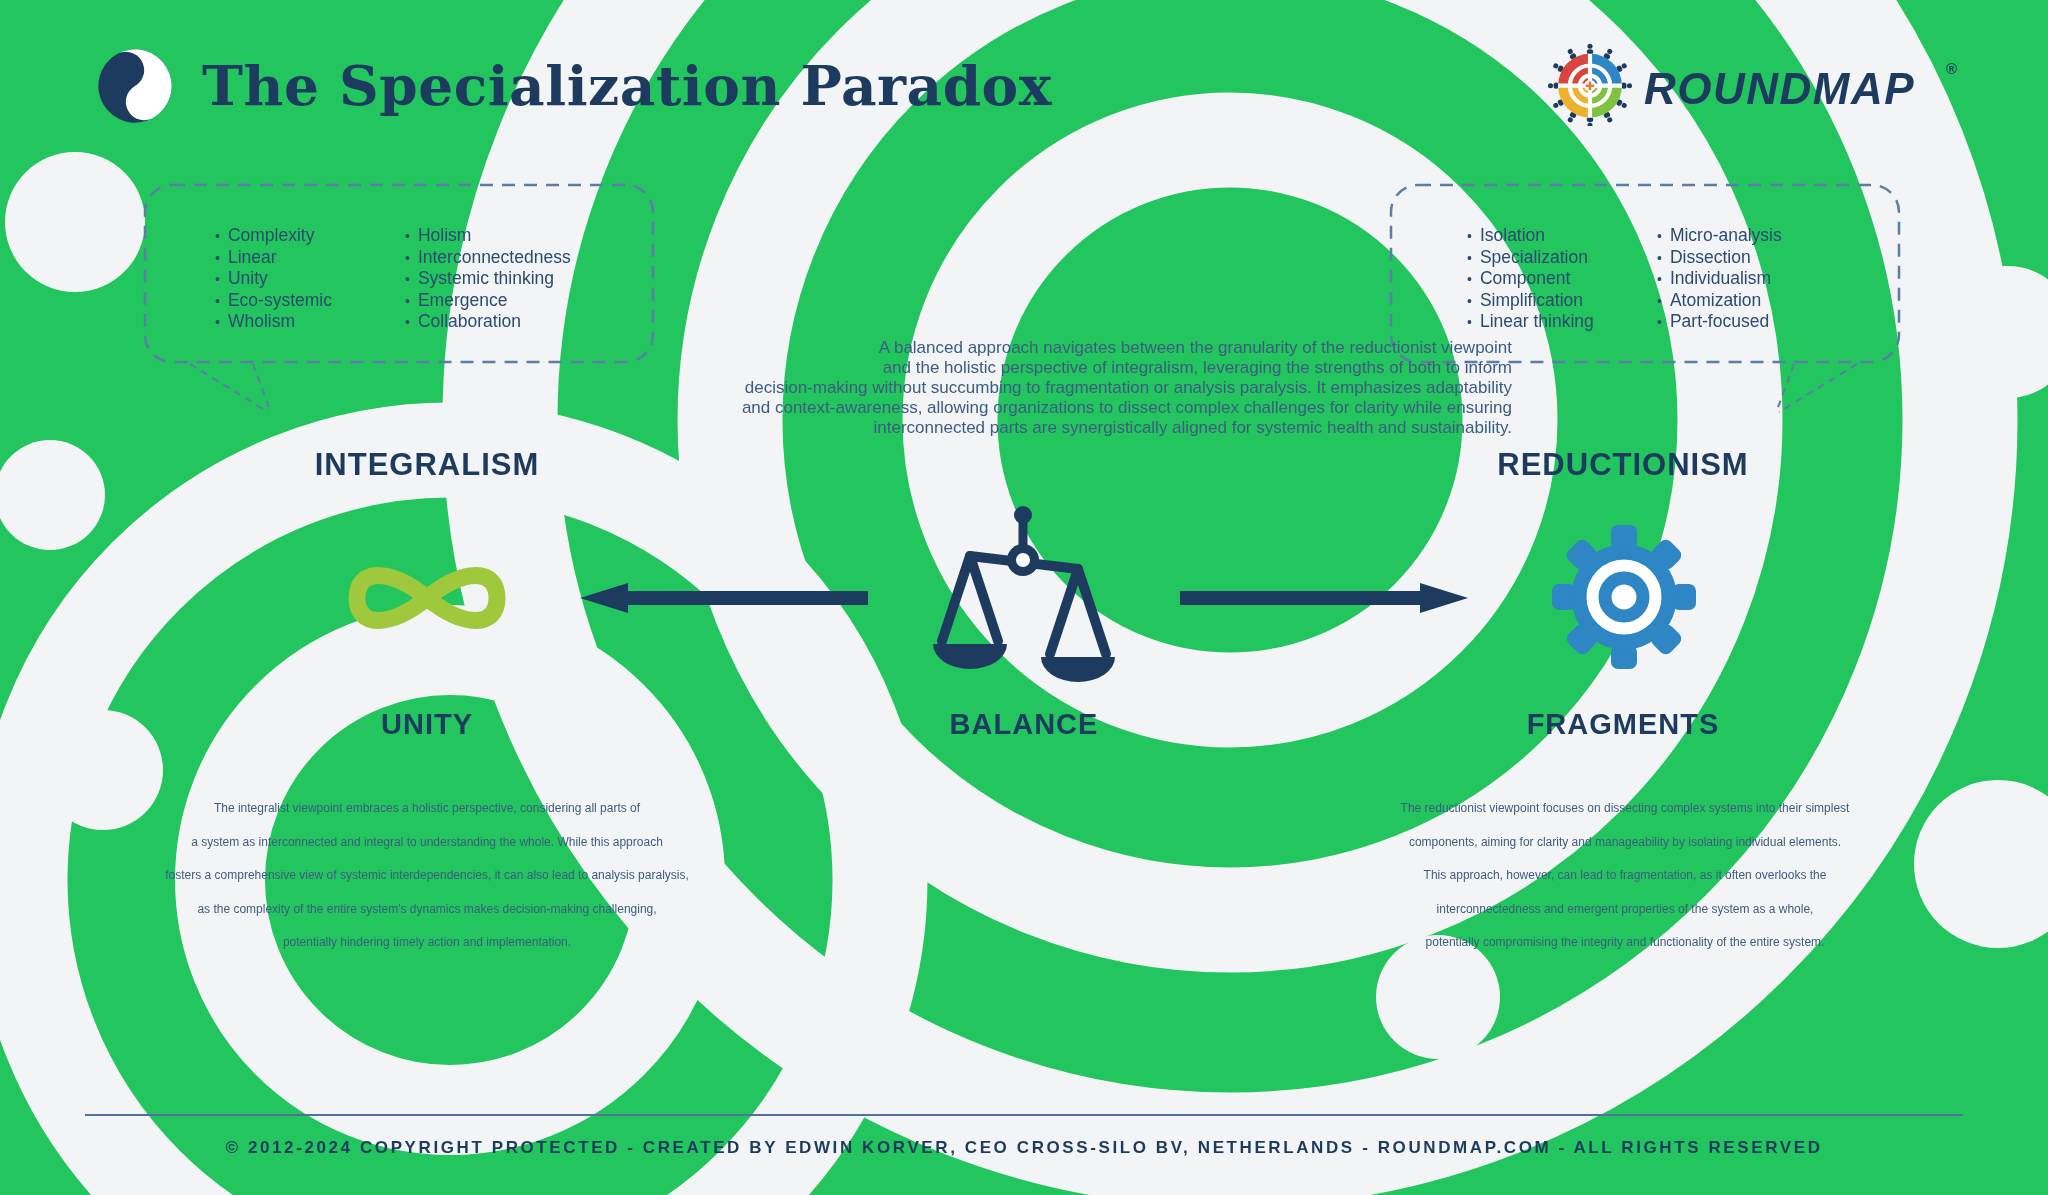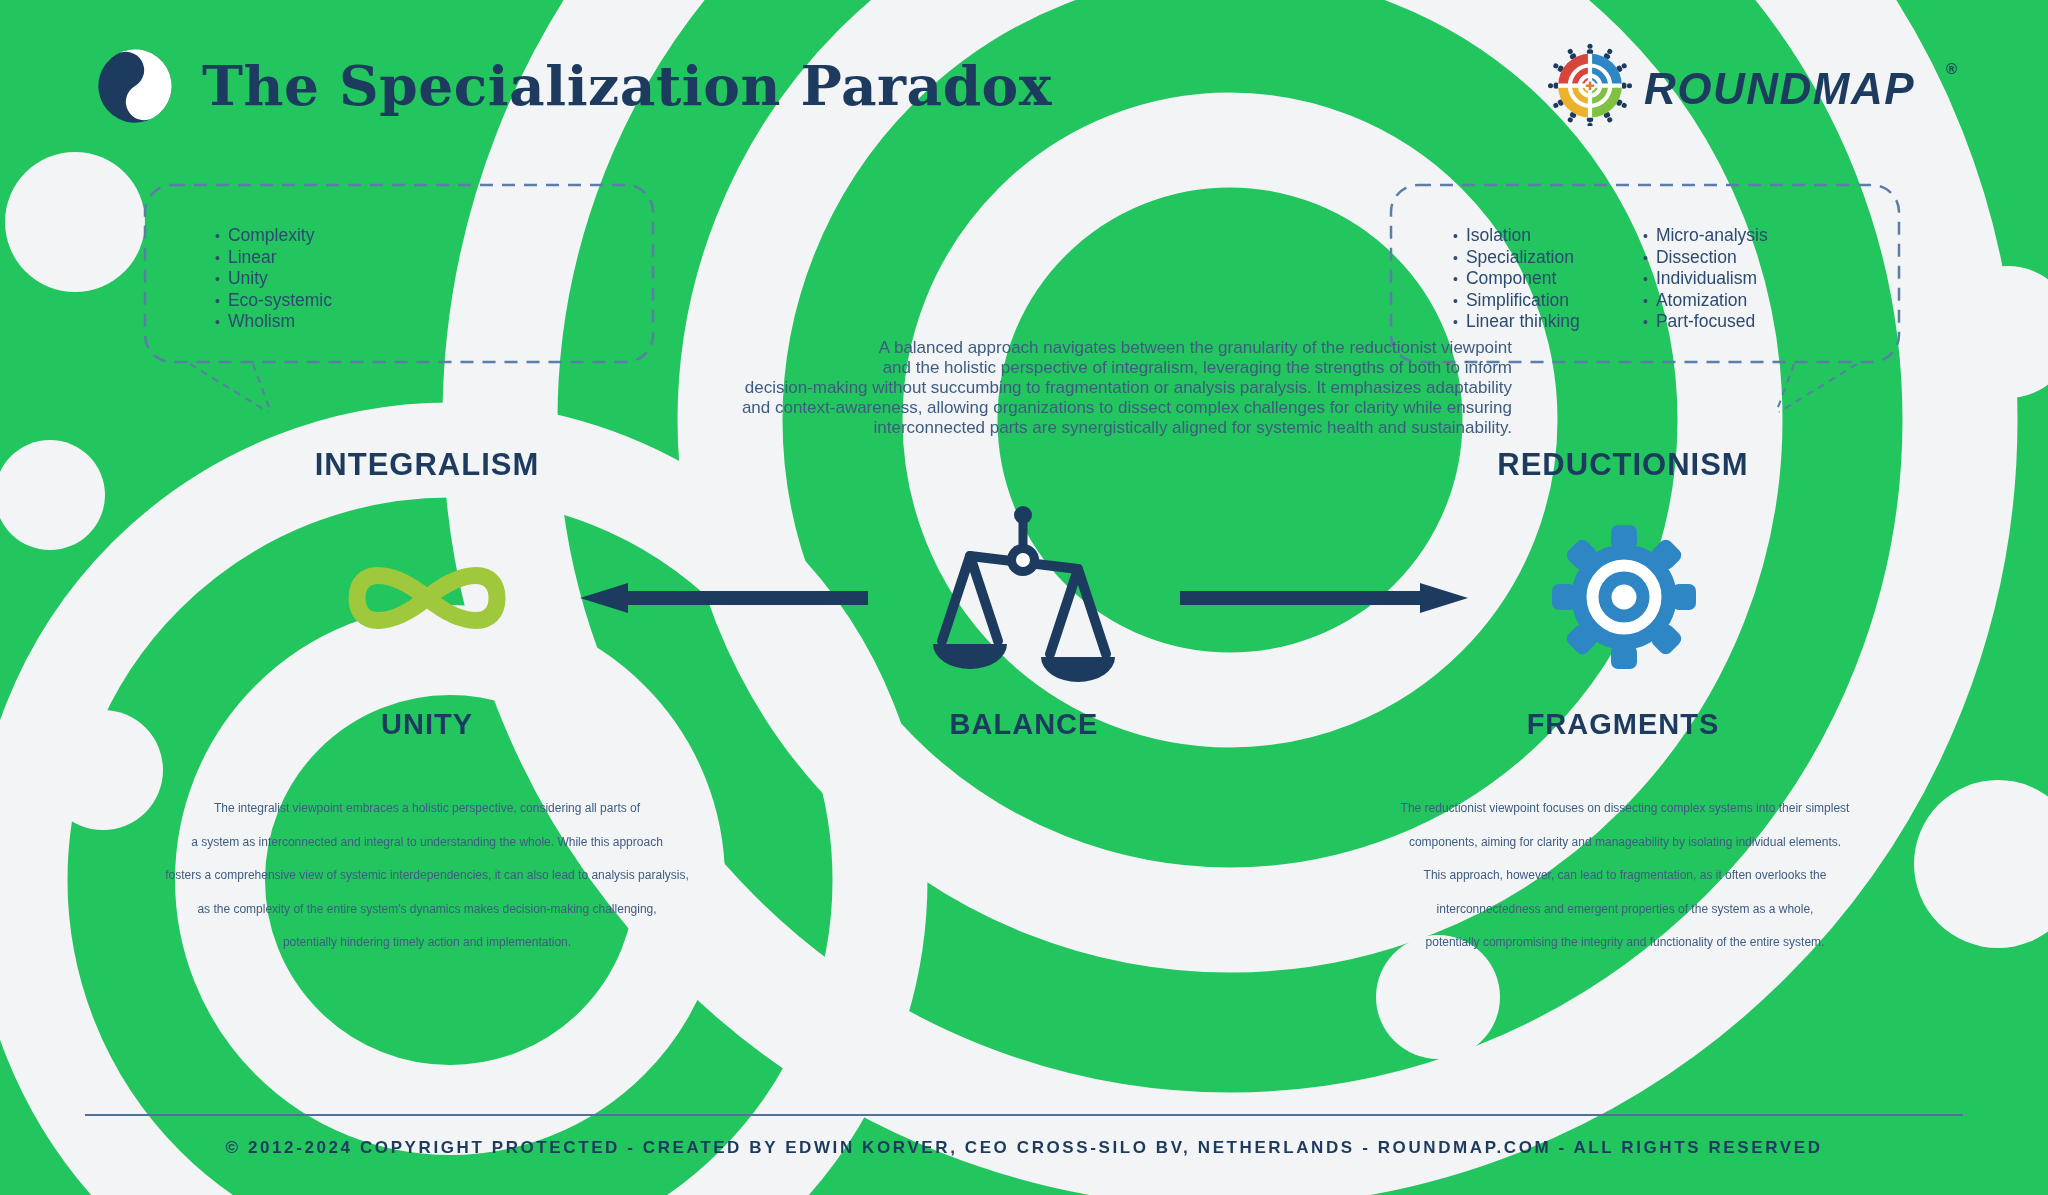--- a/index.html
+++ b/index.html
@@ -25,21 +25,21 @@
   }
   .brand-reg{position:absolute;left:398px;top:20px;font-size:15px;font-weight:bold;color:#1d3b5e;}
 
   
   .bubble{position:absolute;top:183px;width:512px;height:181px;}
   .bubble-border{position:absolute;left:0;top:0;}
   .bubble.left{left:143px;}
   .bubble.right{left:1389px;}
   .bubble-cols{position:absolute;top:42px;display:flex;}
   .bubble.left  .bubble-cols{left:72px;}
-  .bubble.right .bubble-cols{left:64px;}
+  .bubble.right .bubble-cols{left:78px;}
   .trait-list{list-style:none;margin:0;padding:0;width:190px;}
   .trait-list li{
     font-size:17.5px;line-height:20.5px;color:#2d4a70;white-space:nowrap;
   }
   .trait-list li::before{content:"•";color:#2d4a70;padding-right:8px;font-size:14px;}
   .bubble-tail{position:absolute;top:360px;width:145px;height:60px;}
   .bubble-tail.left-tail{left:150px;}
   .bubble-tail.right-tail{left:1752px;}
 
   
@@ -163,20 +163,27 @@
       <rect x="2" y="2" width="508" height="177" rx="27" fill="none" stroke="#5b7da8" stroke-width="2.5" stroke-dasharray="13 9"></rect>
     </svg>
     <div class="bubble-cols">
       <ul class="trait-list">
         <li>Complexity</li>
         <li>Linear</li>
         <li>Unity</li>
         <li>Eco-systemic</li>
         <li>Wholism</li>
       </ul>
+      <ul class="trait-list">
+        <li>Holism</li>
+        <li>Interconnectedness</li>
+        <li>Systemic thinking</li>
+        <li>Emergence</li>
+        <li>Collaboration</li>
+      </ul>
     </div>
   </div>
   <svg class="bubble-tail left-tail layer" width="145" height="60" viewBox="0 0 145 60">
     <g fill="none" stroke="#5b7da8" stroke-width="2" stroke-dasharray="7 6">
       <path d="M40 4 L118 52"></path>
       <path d="M103 4 L120 50"></path>
     </g>
   </svg>
 
   <div class="bubble right layer">

